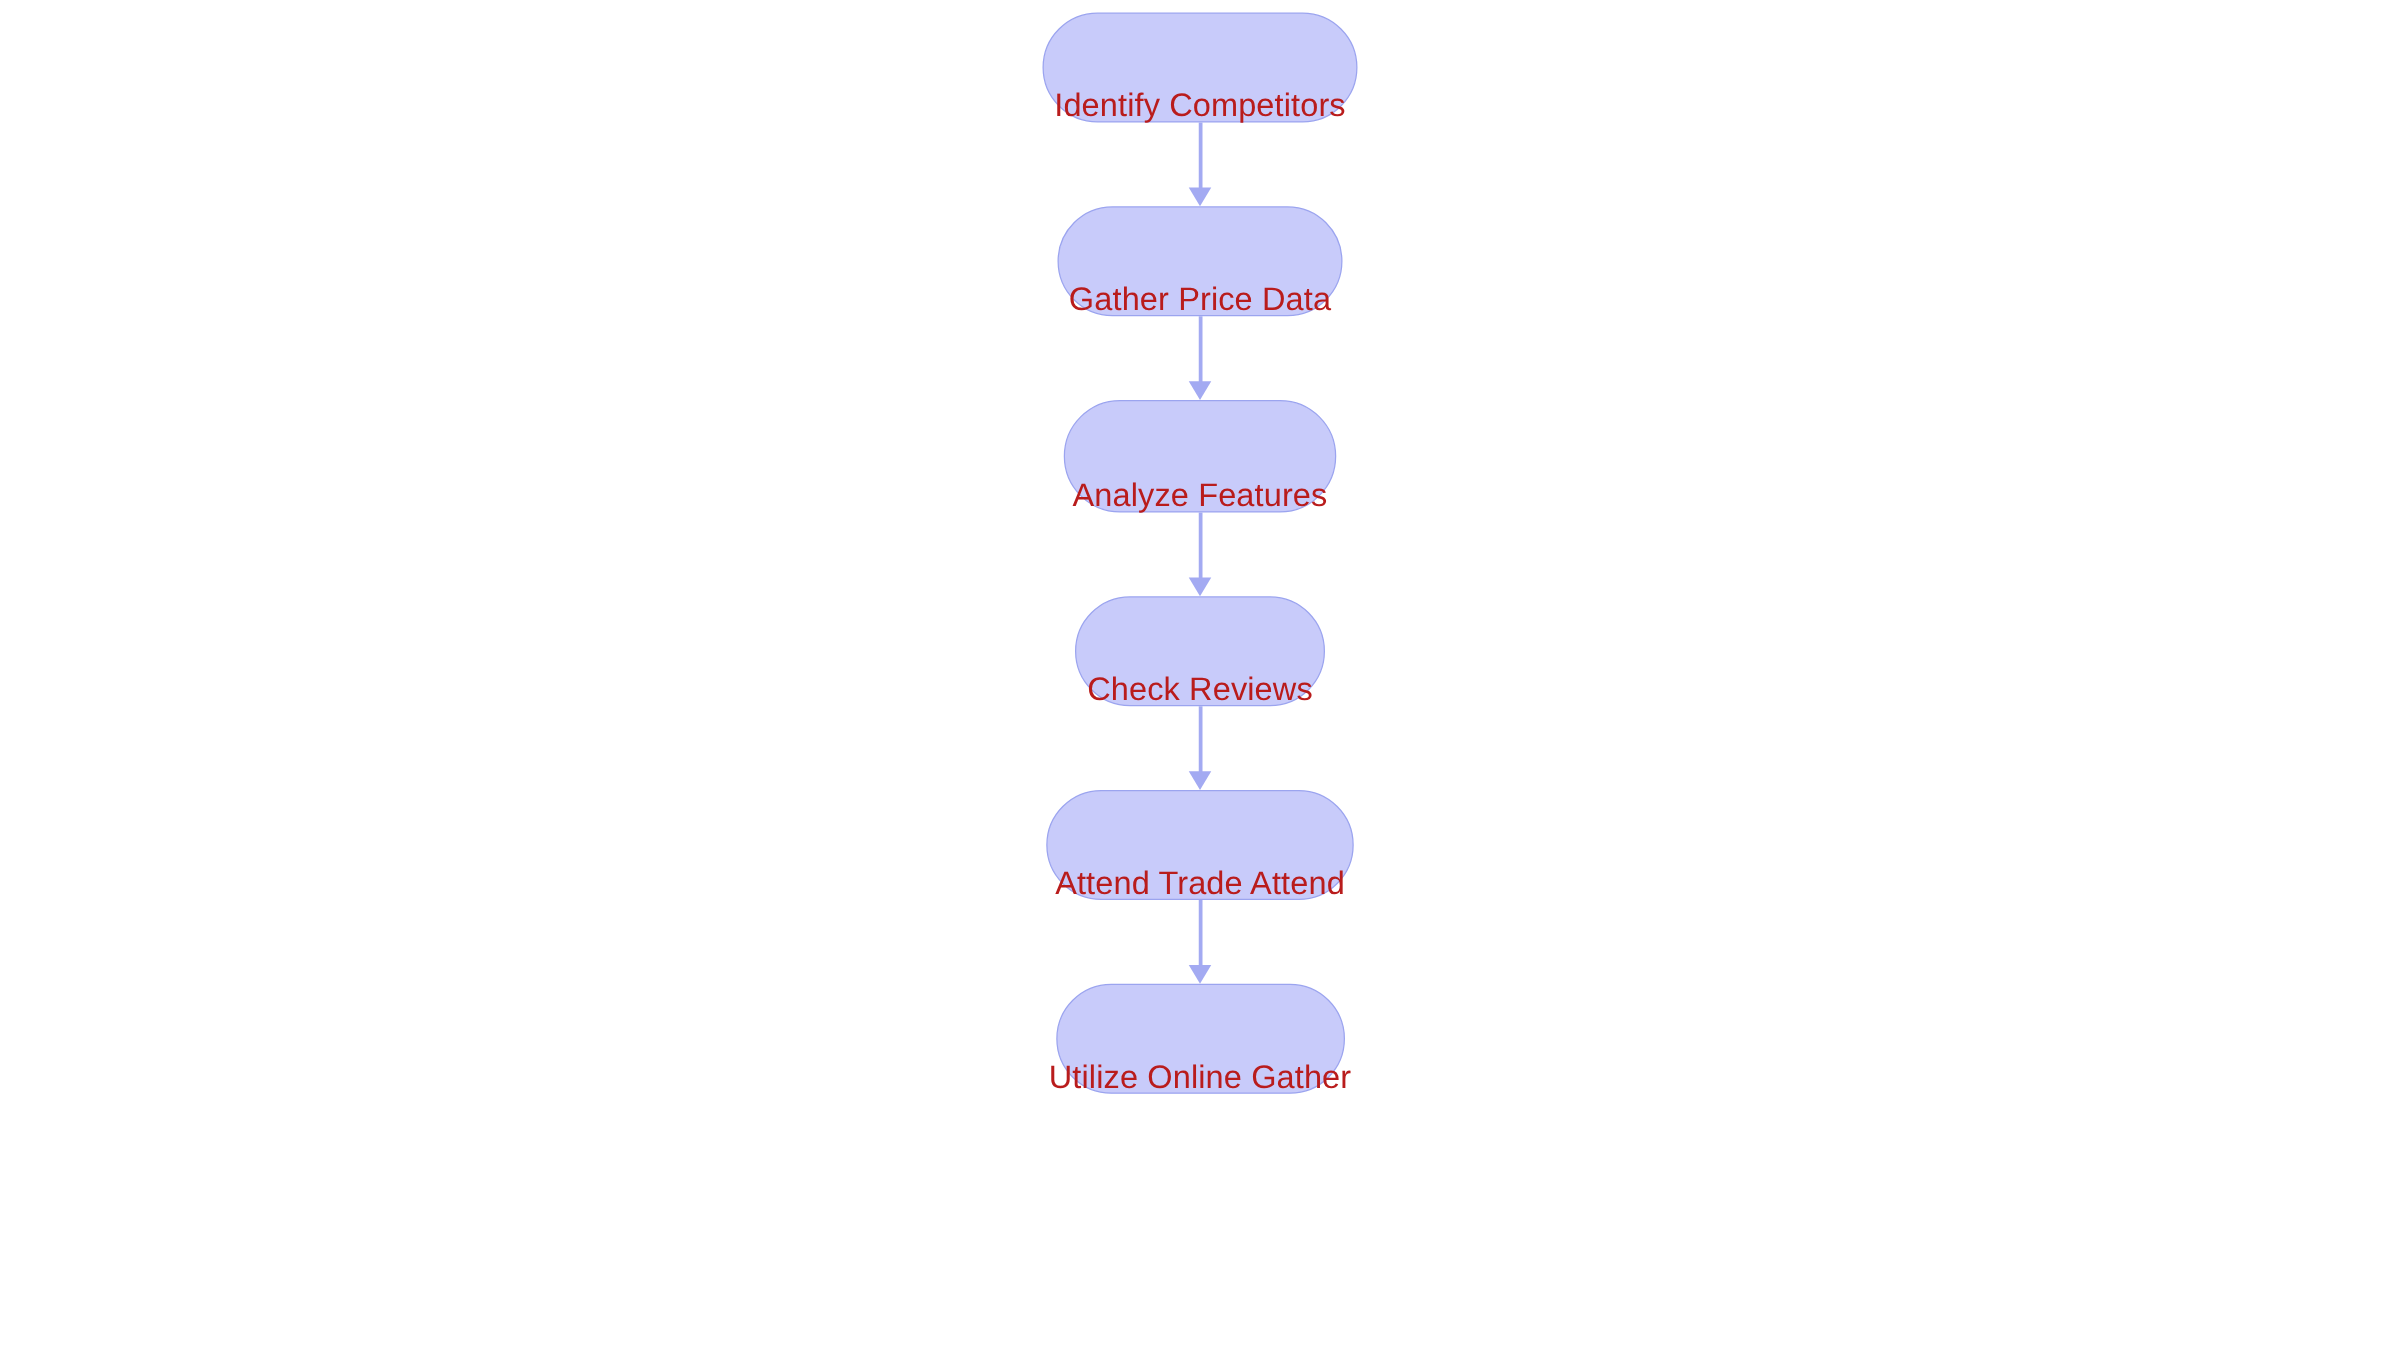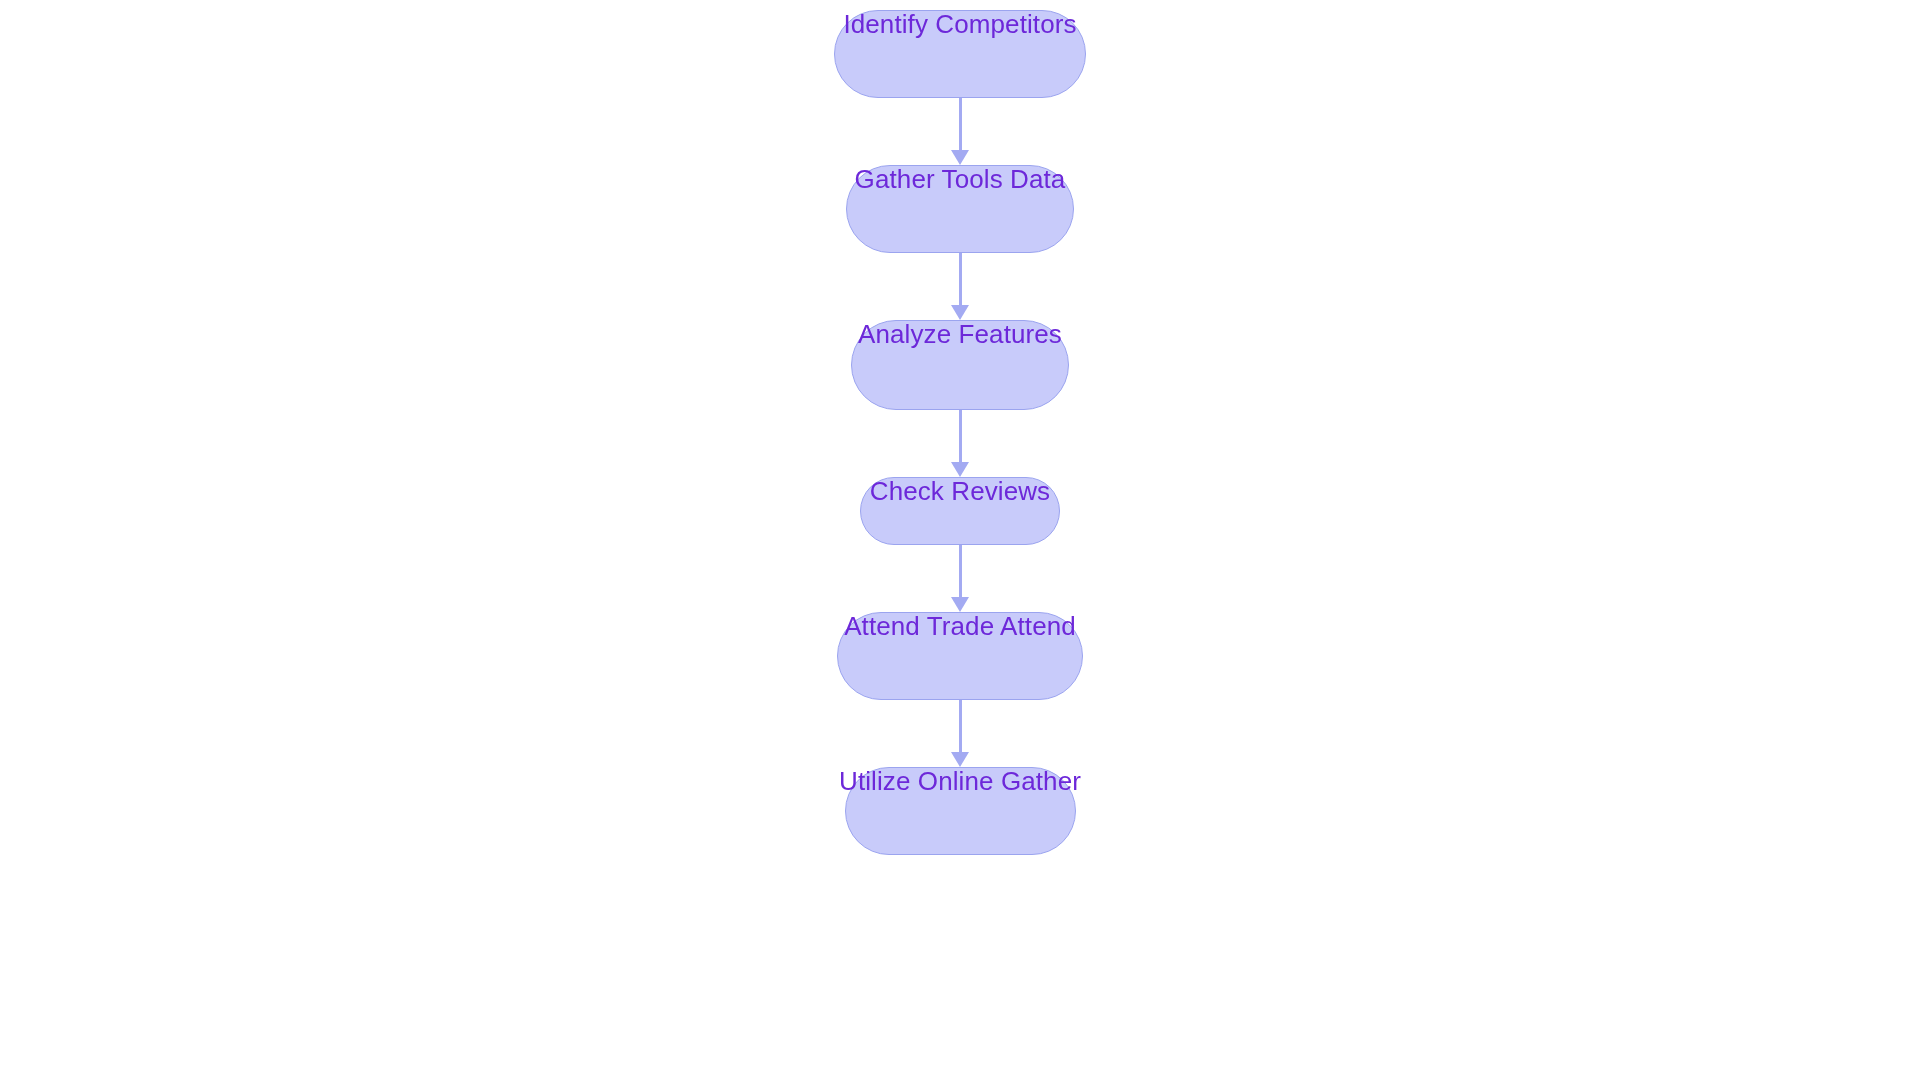--- a/index.html
+++ b/index.html
@@ -28,26 +28,26 @@
     width: 1920px;
     height: 1083px;
     display: flex;
     flex-direction: column;
     align-items: center;
   }
 
   .node {
     box-sizing: border-box;
     display: flex;
-    align-items: flex-start;
+    align-items: flex-end;
     justify-content: center;
     background: #c8cbfa;
     border: 1.6px solid #9ba4ef;
     border-radius: 46px;
-    color: #6d28d9;
+    color: #b91c1c;
     font-size: 26px;
     font-weight: 400;
     letter-spacing: 0.1px;
     white-space: nowrap;
     line-height: 1;
   }
 
   .connector {
     display: flex;
     flex-direction: column;
@@ -80,38 +80,38 @@
     <div class="node" style="margin-top:10px; width:252px; height:88px;">
       <span>Identify Competitors</span>
     </div>
 
     <div class="connector" style="height:67px;">
       <div class="connector-line"></div>
       <div class="connector-head"></div>
     </div>
 
     <div class="node" style="width:228px; height:88px;">
-      <span>Gather Tools Data</span>
+      <span>Gather Price Data</span>
     </div>
 
     <div class="connector" style="height:67px;">
       <div class="connector-line"></div>
       <div class="connector-head"></div>
     </div>
 
     <div class="node" style="width:218px; height:90px;">
       <span>Analyze Features</span>
     </div>
 
     <div class="connector" style="height:67px;">
       <div class="connector-line"></div>
       <div class="connector-head"></div>
     </div>
 
-    <div class="node" style="width:200px; height:68px;">
+    <div class="node" style="width:200px; height:88px;">
       <span>Check Reviews</span>
     </div>
 
     <div class="connector" style="height:67px;">
       <div class="connector-line"></div>
       <div class="connector-head"></div>
     </div>
 
     <div class="node" style="width:246px; height:88px;">
       <span>Attend Trade Attend</span>

